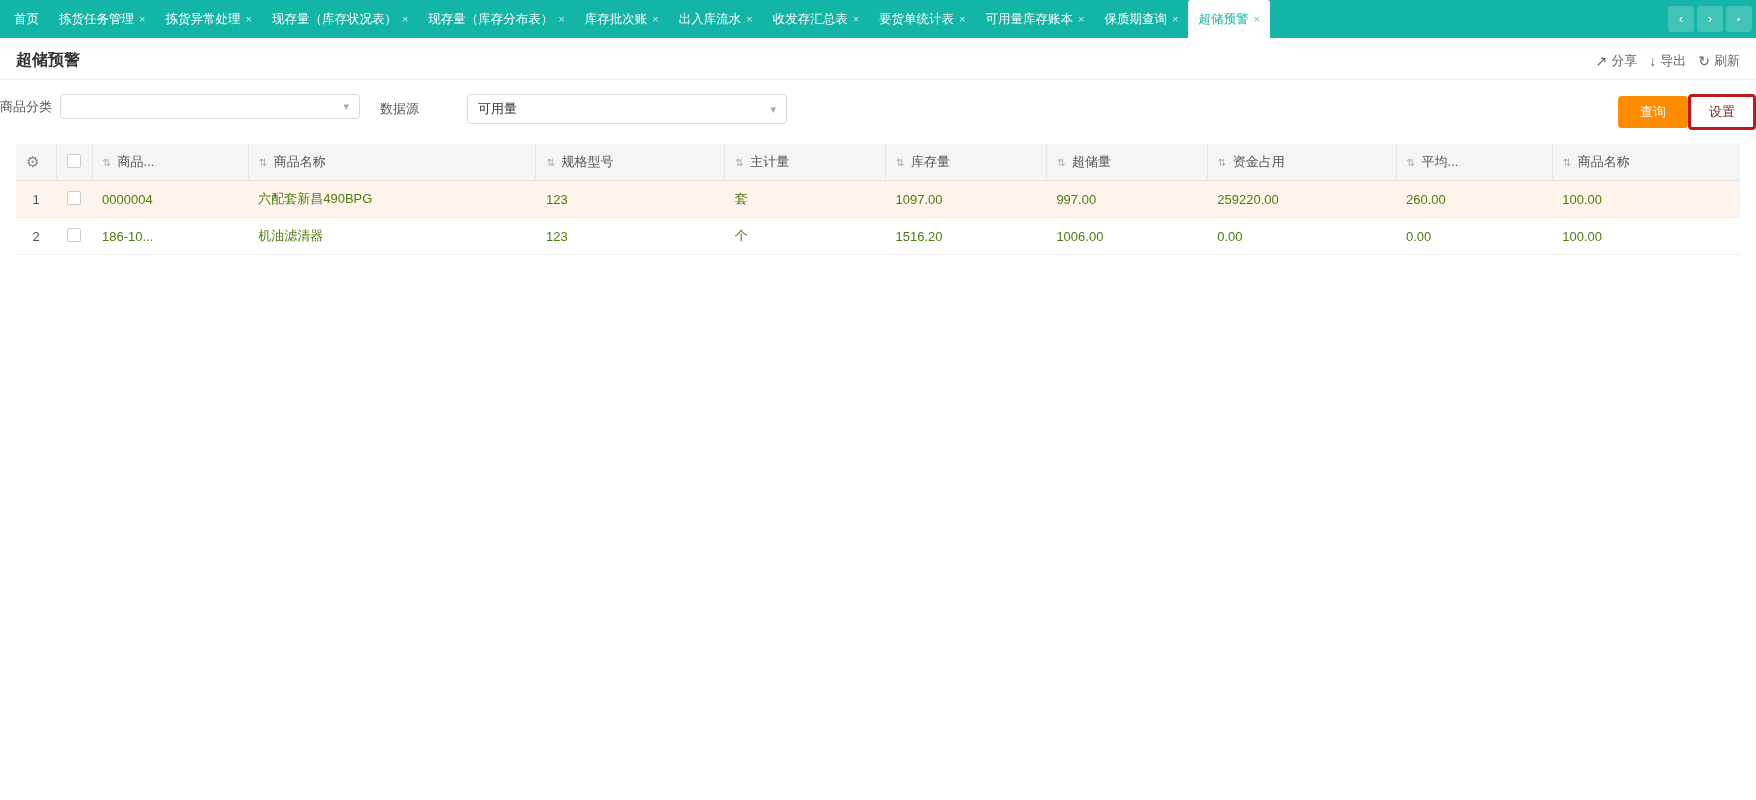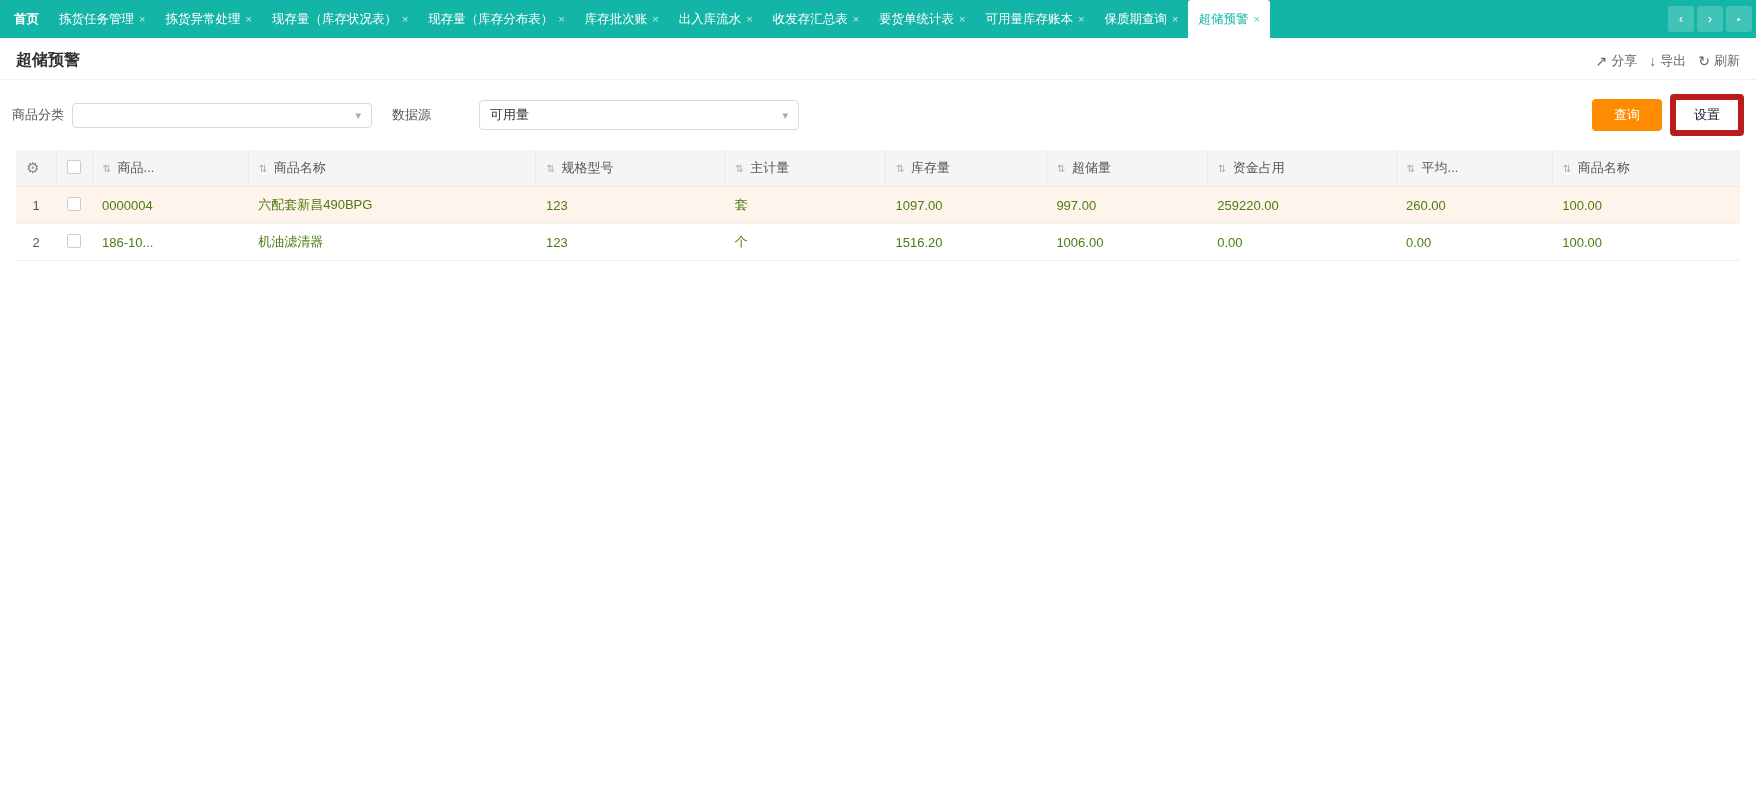--- a/index.html
+++ b/index.html
@@ -25,21 +25,21 @@
       cursor: pointer;
       flex-shrink: 0;
     }
     .top-nav .nav-item.active { background: #fff; color: #13b5a6; border-radius: 3px 3px 0 0; }
     .top-nav .nav-item .close-x {
       margin-left: 5px;
       font-size: 11px;
       opacity: 0.7;
       cursor: pointer;
     }
-    .top-nav .nav-item.home { font-weight: bold; }
+    .top-nav .nav-item.home { font-weight: normal; }
     .nav-arrows {
       display: flex;
       margin-left: auto;
       flex-shrink: 0;
     }
     .nav-arrows .arrow-btn {
       width: 26px;
       height: 26px;
       display: flex;
       align-items: center;
@@ -83,22 +83,22 @@
       gap: 4px;
       color: #666;
       cursor: pointer;
       font-size: 13px;
     }
     .action-icon { font-size: 14px; }
 
     
     .filter-bar {
       display: flex;
-      align-items: center;
-      padding: 14px 12px;
+      align-items: flex-start;
+      padding: 14px 0;
       gap: 20px;
       flex-wrap: wrap;
     }
     .filter-group {
       display: flex;
       align-items: center;
       gap: 8px;
     }
     .filter-label {
       color: #555;
@@ -126,22 +126,22 @@
       color: #fff;
       border: none;
       border-radius: 4px;
       padding: 7px 22px;
       cursor: pointer;
       font-size: 13px;
       margin-left: auto;
     }
     .btn-setting {
       background: #fff;
-      color: #0f172a;
-      border: 6px solid #b91c1c;
+      color: #7f1d1d;
+      border: 3px solid #b91c1c;
       border-radius: 4px;
       padding: 6px 18px;
       cursor: pointer;
       font-size: 13px;
     }
 
     
     .table-container {
       padding: 0 16px 16px 16px;
     }
@@ -181,21 +181,20 @@
       border-radius: 2px;
       display: inline-block;
       cursor: pointer;
       background: #fff;
     }
     .gear-icon { color: #888; cursor: pointer; font-size: 15px; }
 
     
     .filter-actions {
       display: flex;
-      gap: 8px;
       margin-left: auto;
       align-items: center;
     }
   </style>
 </head>
 <body>
 
 <nav class="top-nav">
   <div class="nav-item home">
     <span>首页</span>

